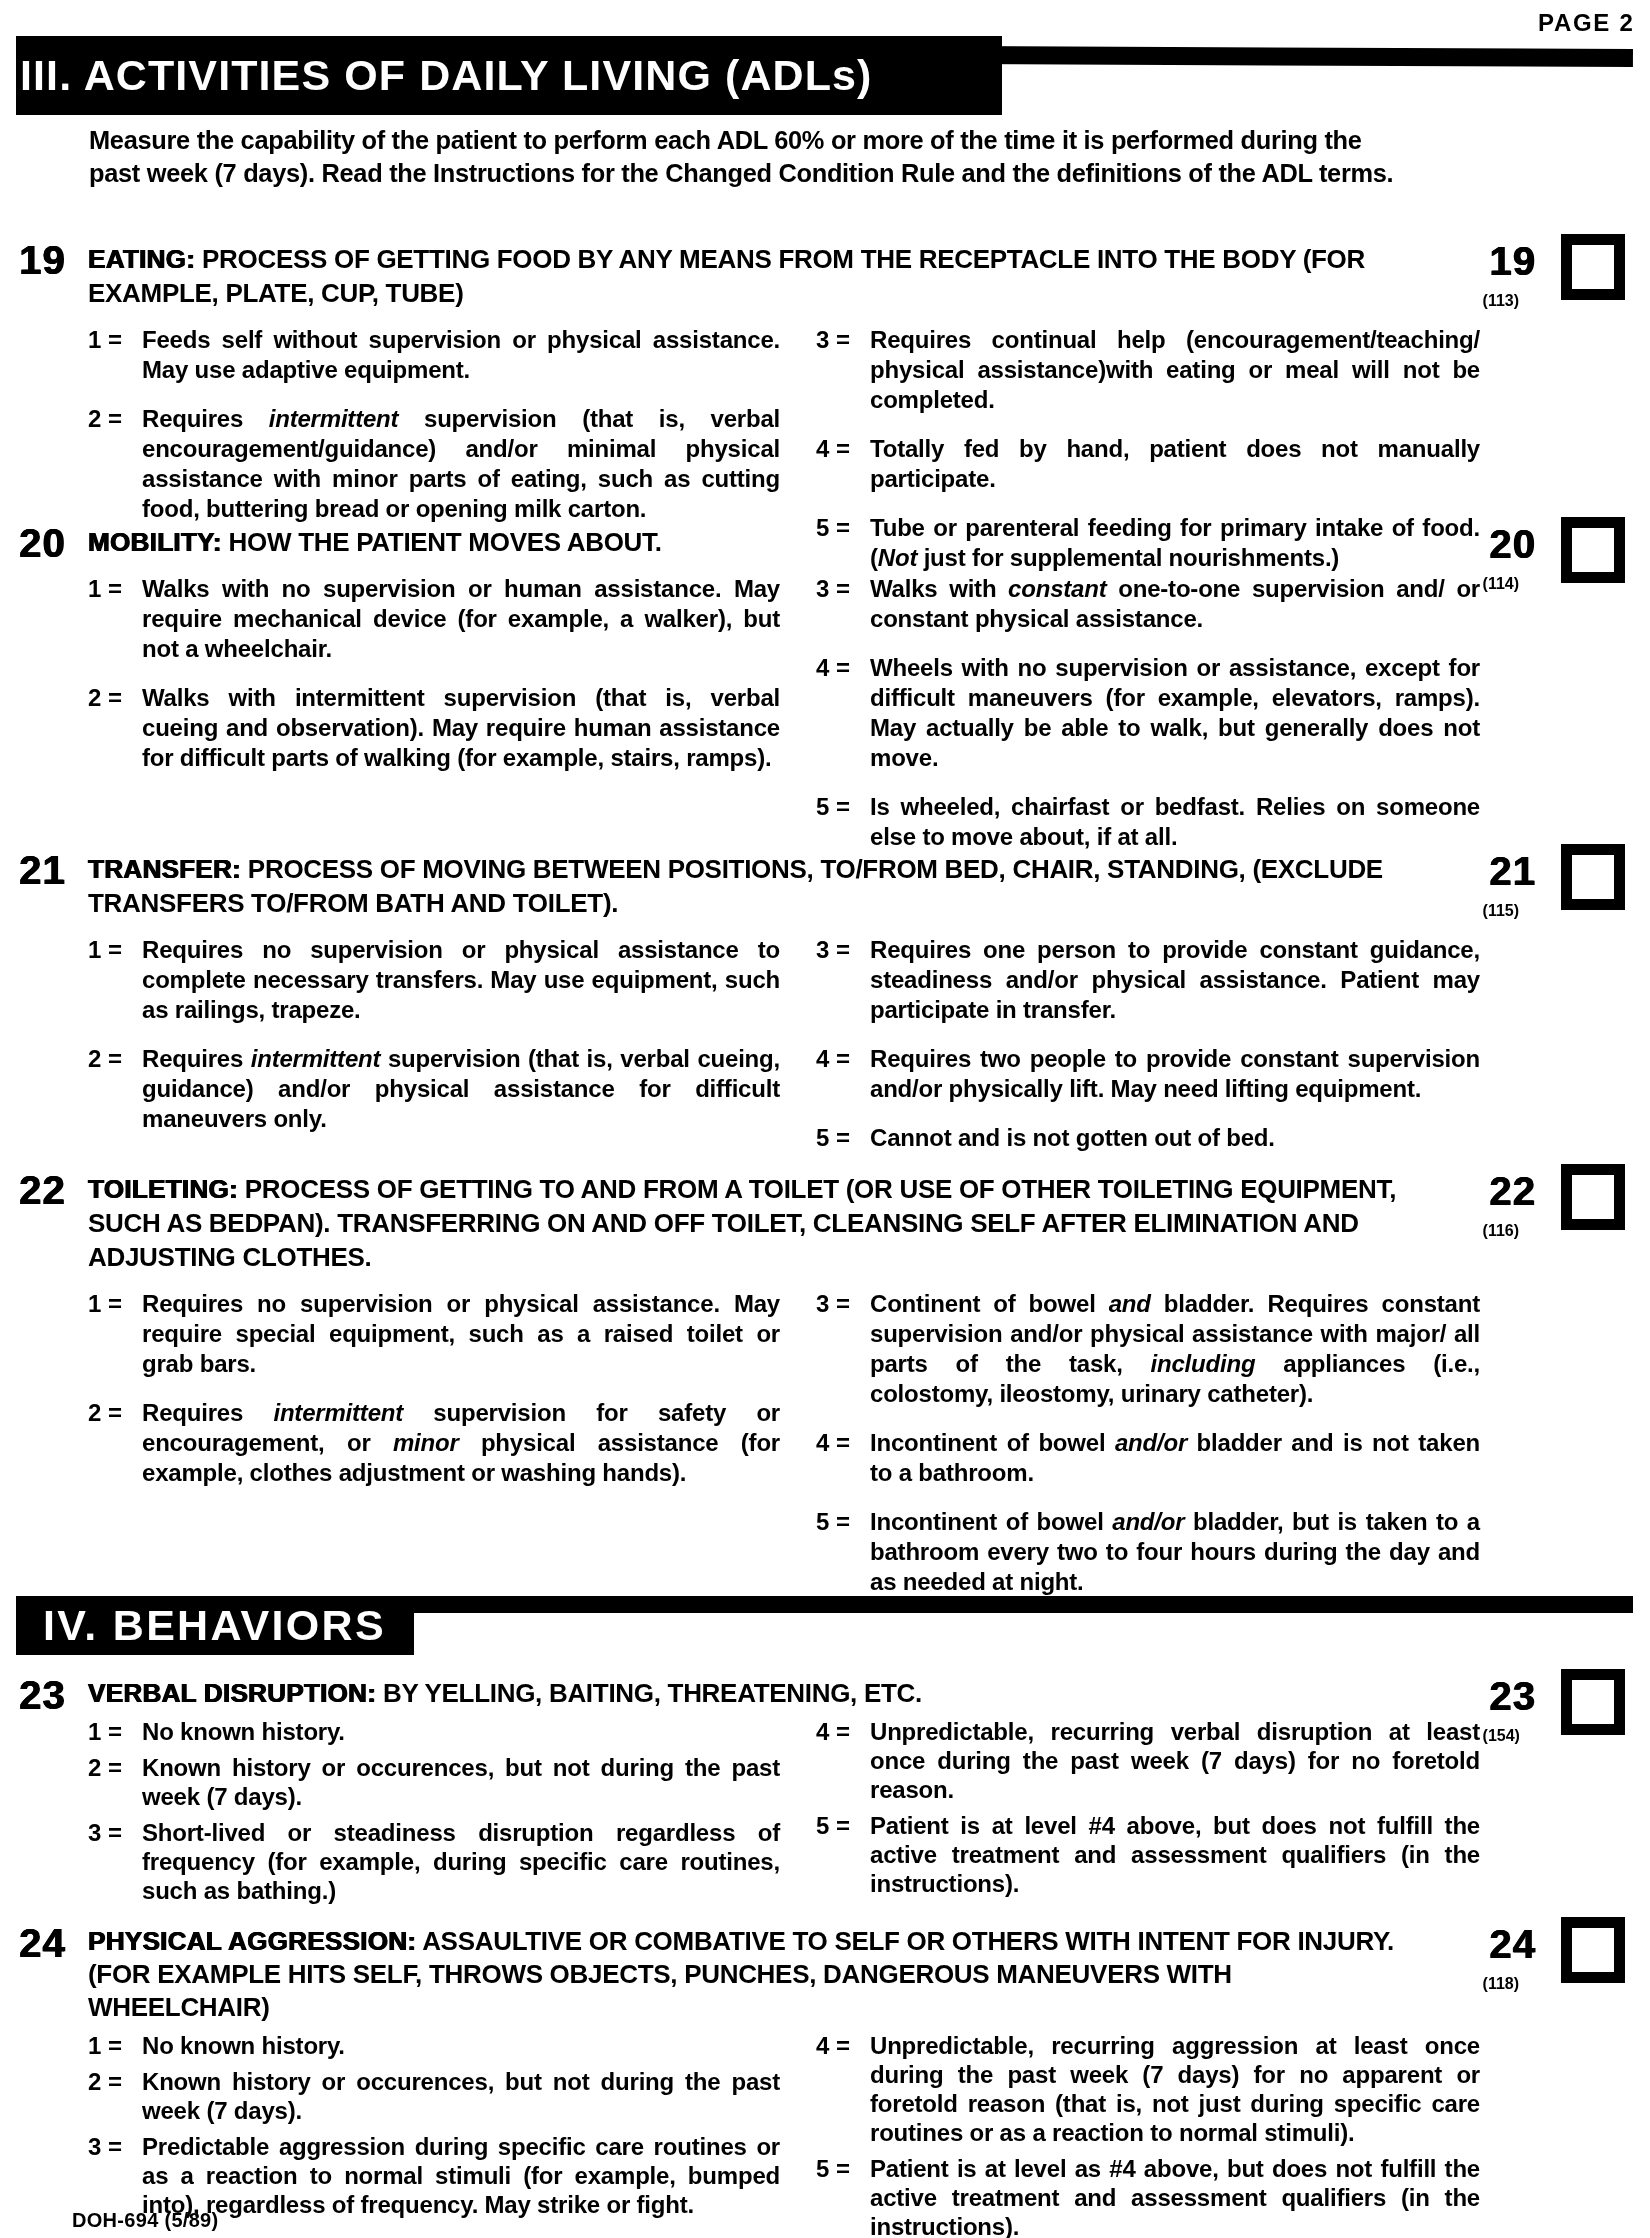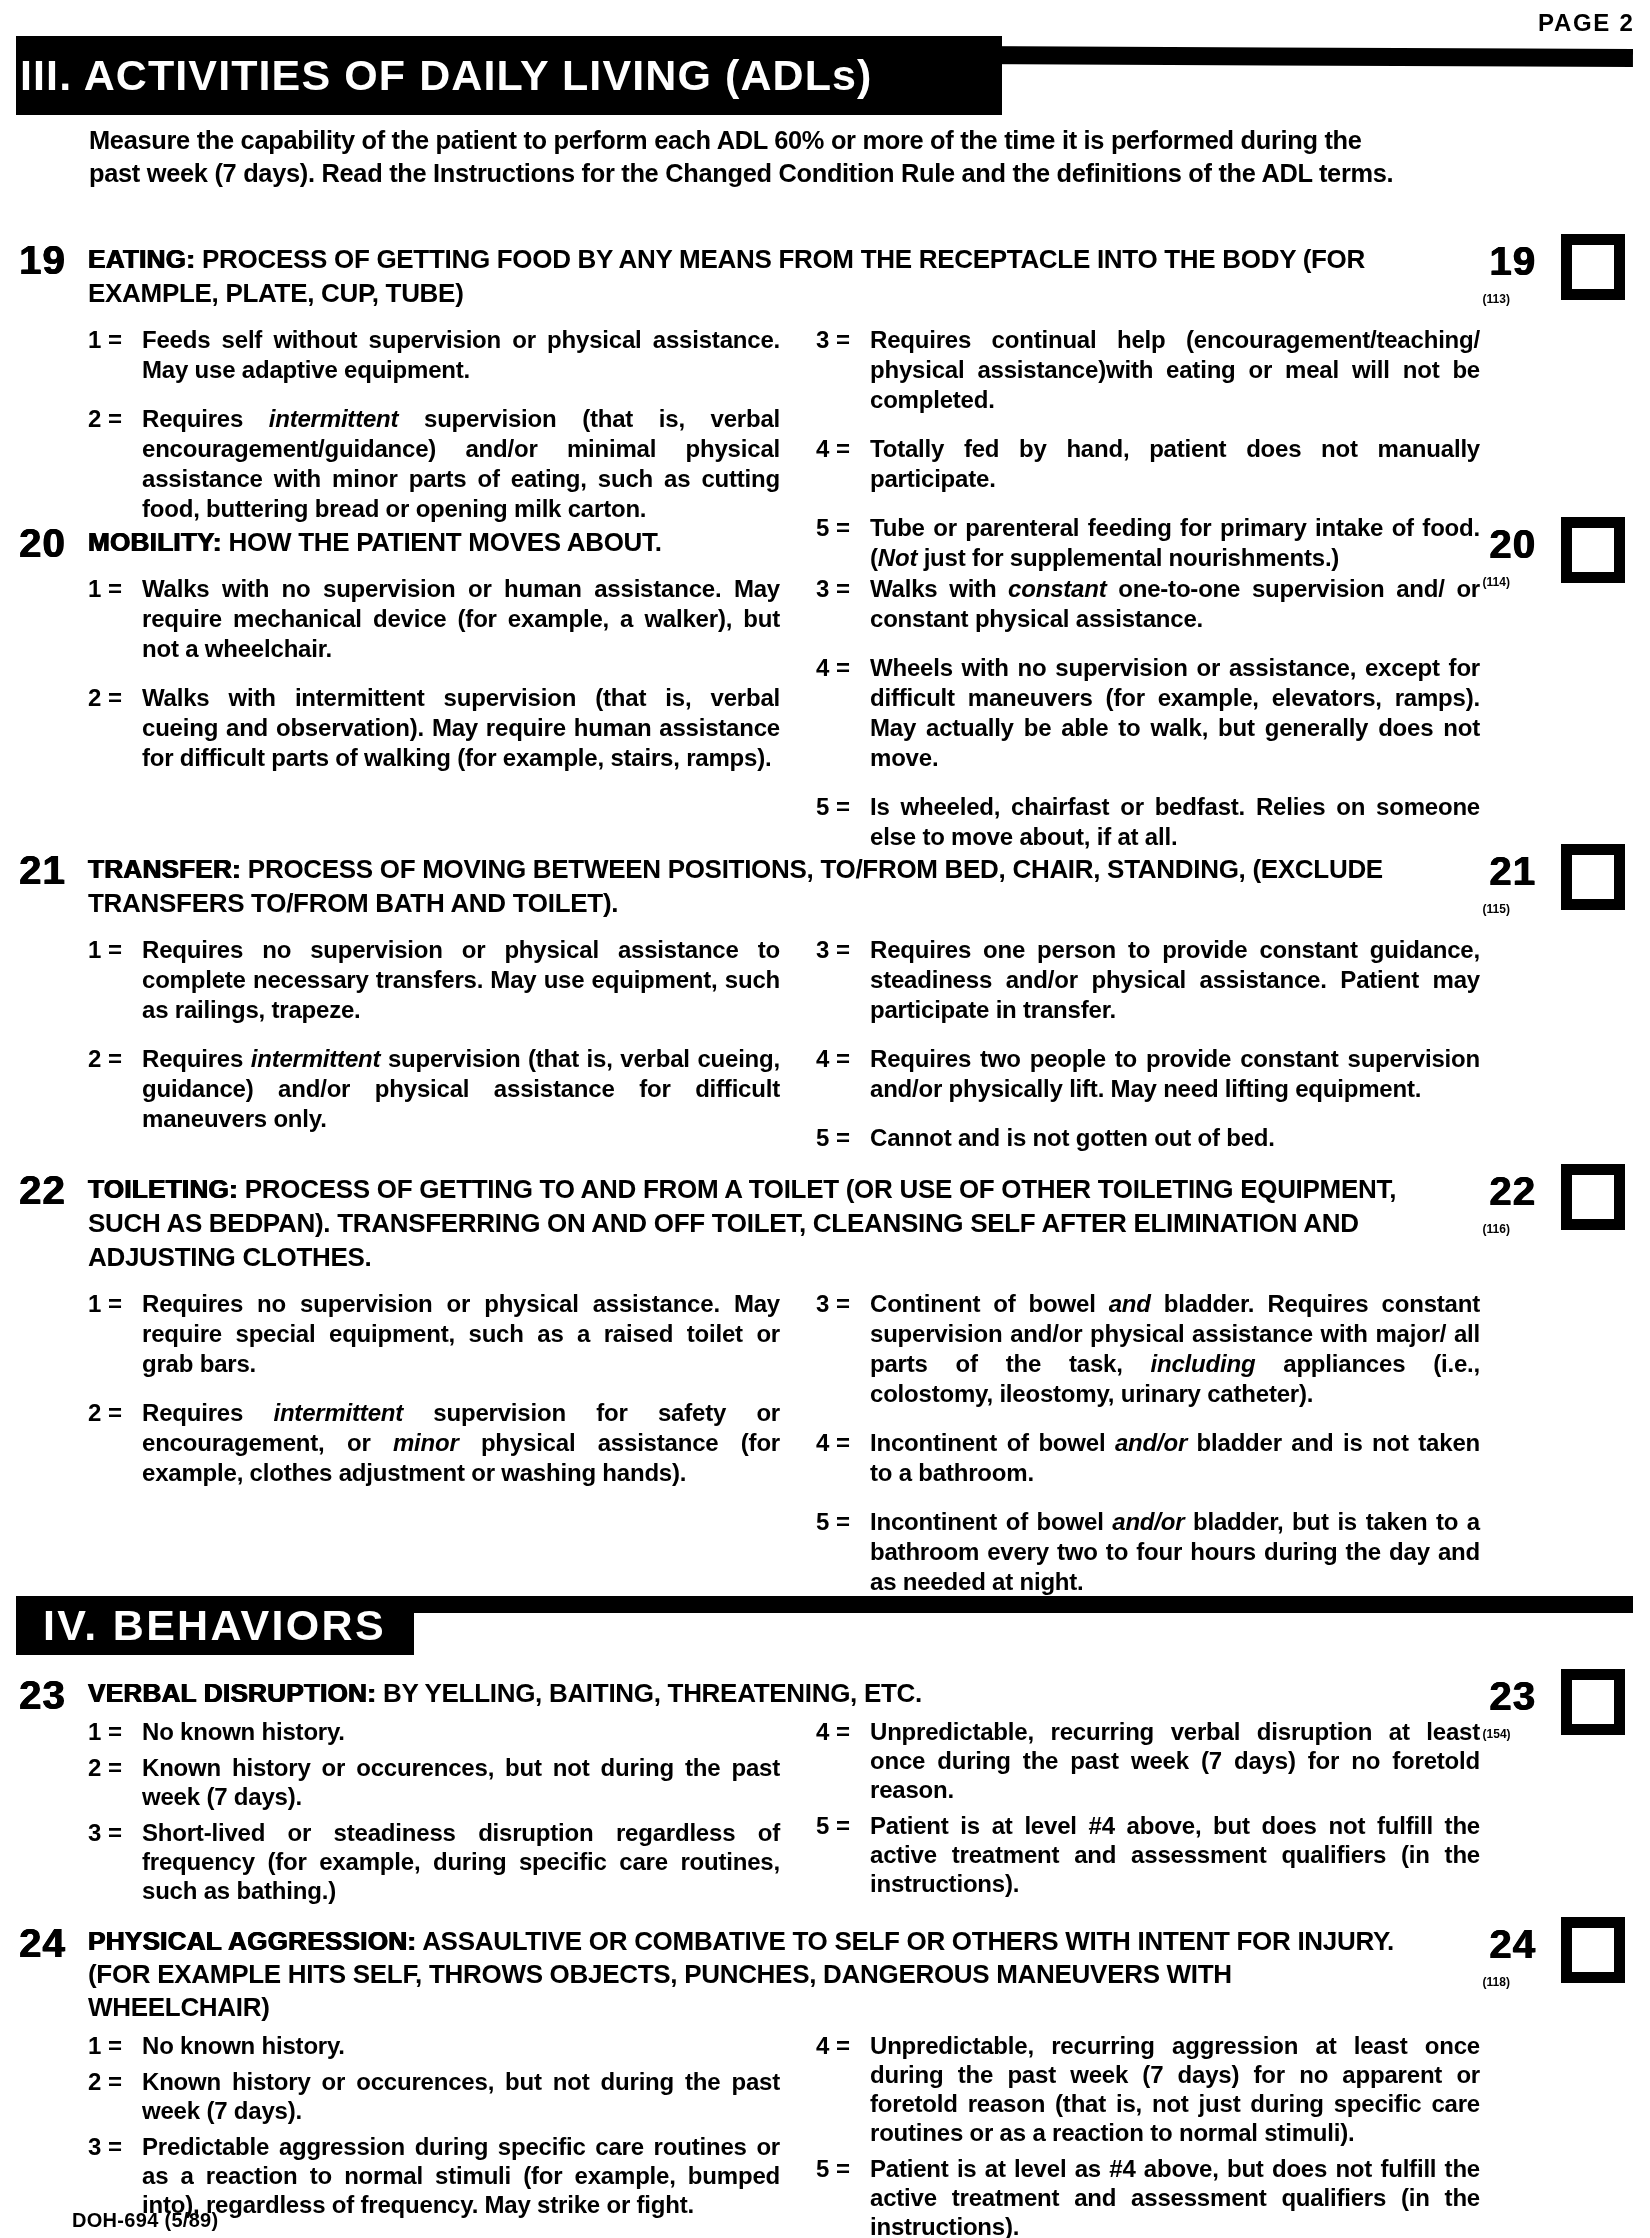--- a/index.html
+++ b/index.html
@@ -58,21 +58,21 @@
     text-align:justify; letter-spacing:-0.2px;
   }
   .item.beh .opt .code, .item.beh .opt .text { line-height:29px; }
   .col.right .text { width:610px; }
   
   .boxgrp { position:absolute; top:0; left:1469px; width:175px; height:90px; }
   .box-num {
     position:absolute; left:20.3px; top:-3.4px; font-size:40px; letter-spacing:1.1px;
     text-shadow:0.8px 0 0 currentColor, -0.3px 0 0 currentColor;
   }
-  .box-field { position:absolute; left:13.6px; top:50px; font-size:12px; }
+  .box-field { position:absolute; left:13.6px; top:50px; font-size:16px; }
   .checkbox {
     position:absolute; left:92px; top:-8px;
     width:42px; height:44px; background:#fff;
     border:11.3px solid #000;
   }
   
   .rule-iv { position:absolute; left:16px; top:1596px; width:1617px; height:17px; background:#000; }
   .banner-iv {
     position:absolute; left:16px; top:1596px; width:398px; height:59px;
     background:#000; color:#fff; display:flex; align-items:center;

